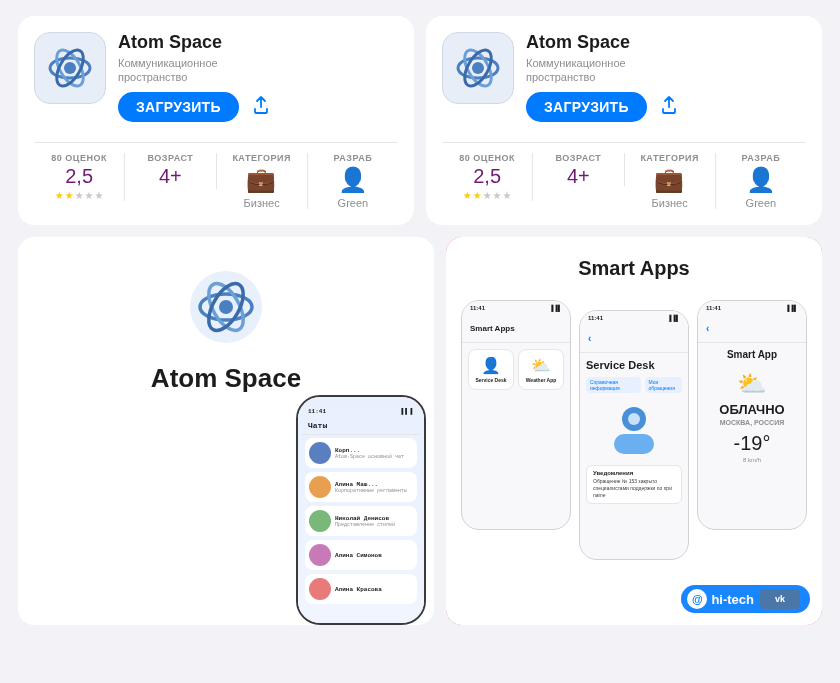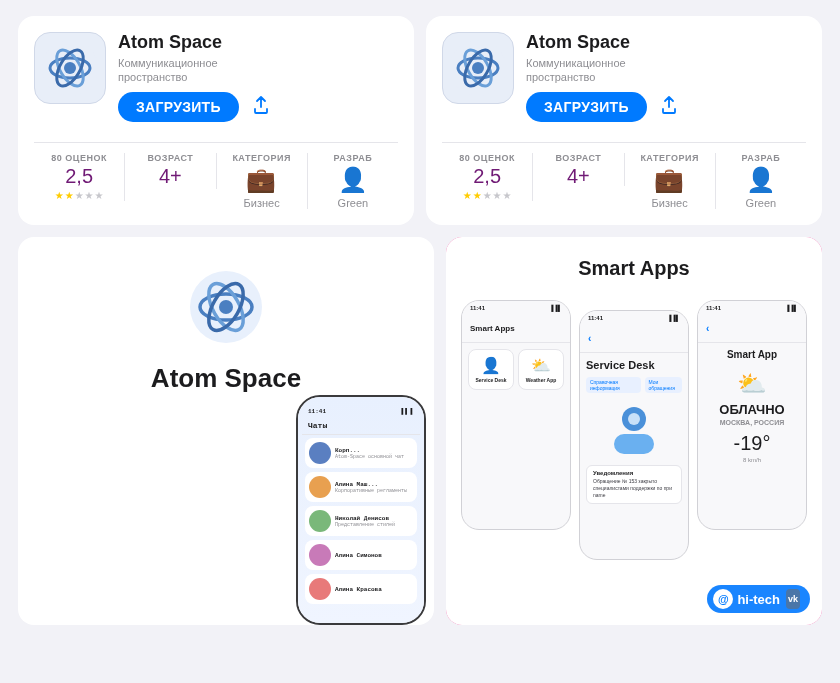--- a/index.html
+++ b/index.html
@@ -483,21 +483,21 @@
       align-items: center;
       justify-content: center;
       font-size: 11px;
       font-weight: 700;
     }
 
     .vk-icon {
       background: #4a76a8;
       color: #fff;
       border-radius: 4px;
-      width: 14px;
+      width: 40px;
       height: 20px;
       display: flex;
       align-items: center;
       justify-content: center;
       font-size: 9px;
       font-weight: 700;
       margin-left: 2px;
     }
   </style>
 </head>

